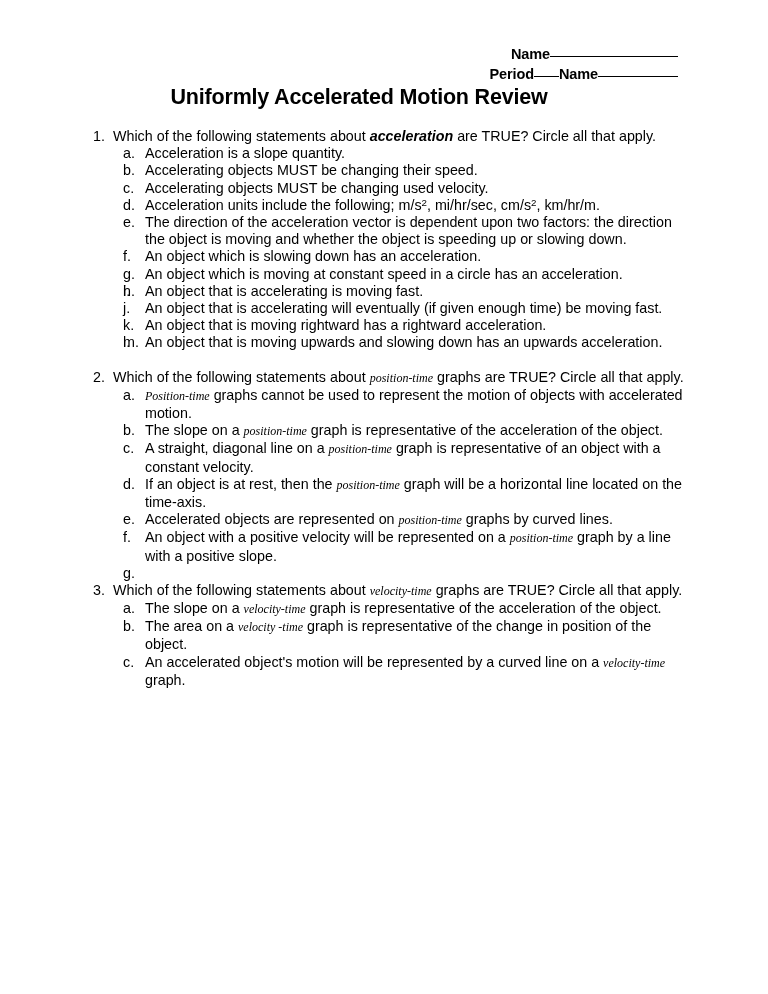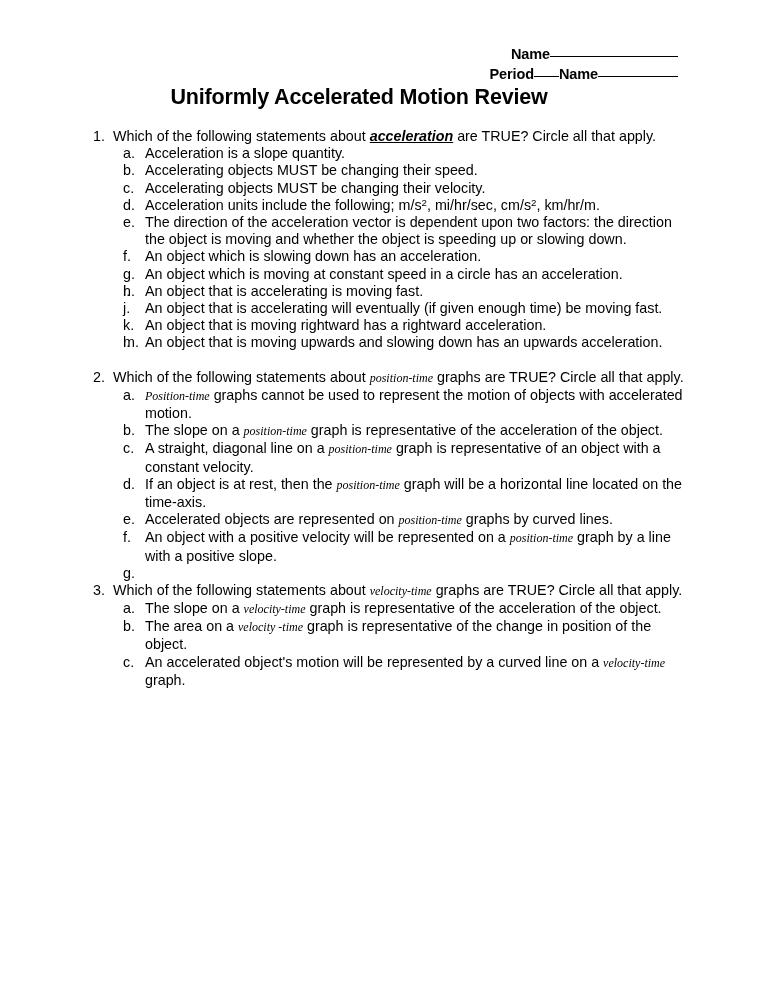--- a/index.html
+++ b/index.html
@@ -103,21 +103,20 @@
     top: 0;
     width: 16px;
     text-align: left;
   }
   .sub-text { display: block; }
 
   
   .bi-u {
     font-weight: bold;
     font-style: italic;
-    text-decoration: underline;
   }
   .ser-it {
     font-family: "Liberation Serif", serif;
     font-style: italic;
     font-size: 12px;
   }
   sup {
     font-size: 0.68em;
     vertical-align: 0.42em;
     line-height: 0;
@@ -149,21 +148,21 @@
           <div class="sub-item">
             <span class="sub-letter">a.</span>
             <span class="sub-text">Acceleration is a slope quantity.</span>
           </div>
           <div class="sub-item">
             <span class="sub-letter">b.</span>
             <span class="sub-text">Accelerating objects MUST be changing their speed.</span>
           </div>
           <div class="sub-item">
             <span class="sub-letter">c.</span>
-            <span class="sub-text">Accelerating objects MUST be changing their velocity.</span>
+            <span class="sub-text">Accelerating objects MUST be changing used velocity.</span>
           </div>
           <div class="sub-item">
             <span class="sub-letter">d.</span>
             <span class="sub-text">Acceleration units include the following; m/s<sup>2</sup>, mi/hr/sec, cm/s<sup>2</sup>, km/hr/m.</span>
           </div>
           <div class="sub-item">
             <span class="sub-letter">e.</span>
             <span class="sub-text">The direction of the acceleration vector is dependent upon two factors: the direction the object is moving and whether the object is speeding up or slowing down.</span>
           </div>
           <div class="sub-item">

